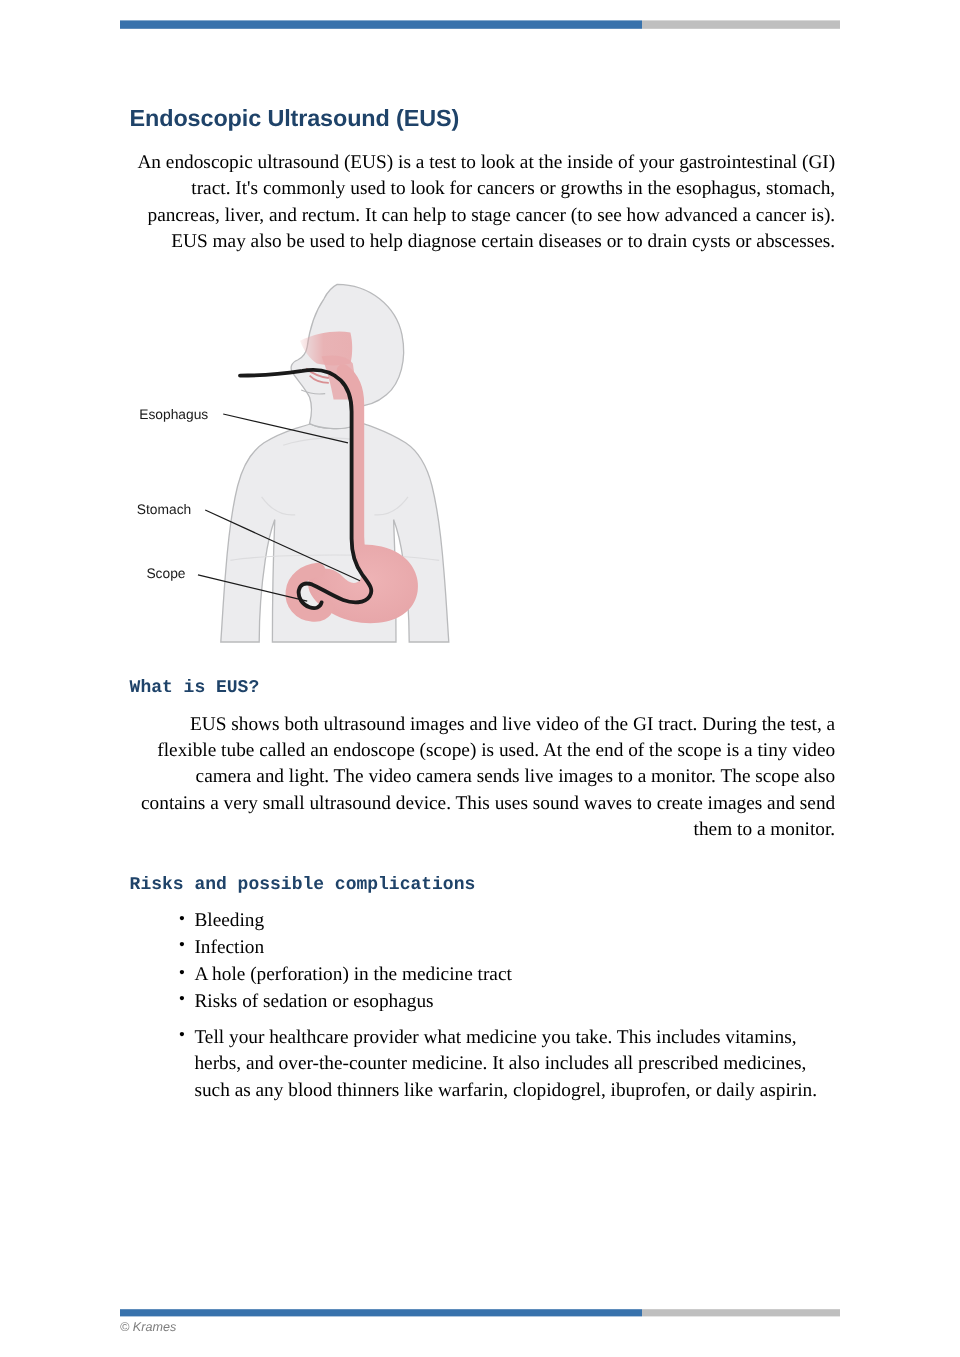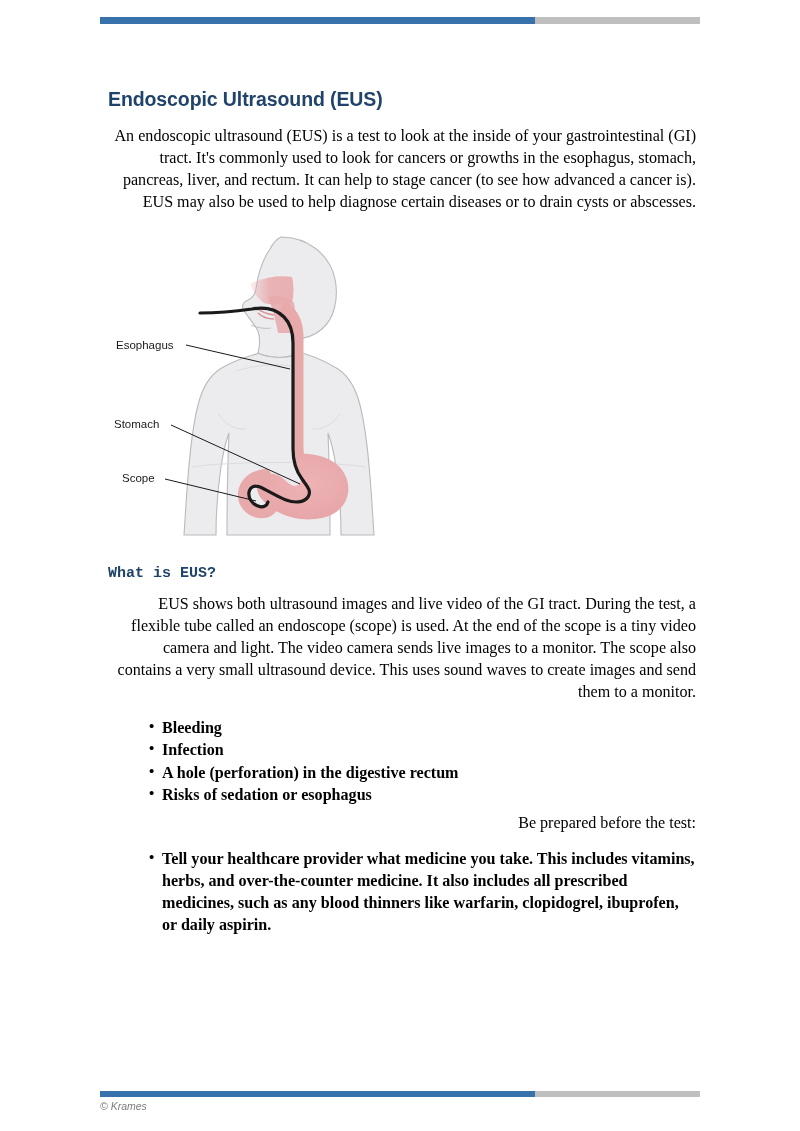--- a/index.html
+++ b/index.html
@@ -70,21 +70,20 @@
     font-size: 16.1px;
     line-height: 1.37;
     margin: 0 0 14px 0;
     text-align: right;
   }
 
   ul.bullets {
     margin: 8px 0 6px 0;
     padding-left: 41px;
     list-style: none;
-    font-weight: bold;
   }
   ul.bullets li {
     font-size: 16.1px;
     line-height: 1.37;
     position: relative;
     padding-left: 13px;
     margin-bottom: 0px;
   }
   ul.bullets li::before {
     content: "\2022";
@@ -249,28 +248,28 @@
 
           <text class="fig-label" x="14" y="253">Scope</text>
           <path d="M57,250 L148,272" fill="none" stroke="#1a1a1a" stroke-width="1"></path>
         </g>
       </svg>
     </div>
 
     <h2 class="section-title">What is EUS?</h2>
     <p class="body-text">EUS shows both ultrasound images and live video of the GI tract. During the test, a flexible tube called an endoscope (scope) is used. At the end of the scope is a tiny video camera and light. The video camera sends live images to a monitor. The scope also contains a very small ultrasound device. This uses sound waves to create images and send them to a monitor.</p>
 
+    <h2 class="section-title">Risks and possible complications</h2>
     <ul class="bullets">
       <li>Bleeding</li>
       <li>Infection</li>
-      <li>A hole (perforation) in the digestive rectum</li>
+      <li>A hole (perforation) in the medicine tract</li>
       <li>Risks of sedation or esophagus</li>
     </ul>
 
-    <p class="body-text">Be prepared before the test:</p>
     <ul class="bullets">
       <li>Tell your healthcare provider what medicine you take. This includes vitamins, herbs, and over-the-counter medicine. It also includes all prescribed medicines, such as any blood thinners like warfarin, clopidogrel, ibuprofen, or daily aspirin.</li>
     </ul>
 
   </div>
 
   <div class="rule" id="footer-rule">
     <div class="rule-blue" style="width:435px"></div>
     <div class="rule-gray" style="width:165px"></div>
   </div>

